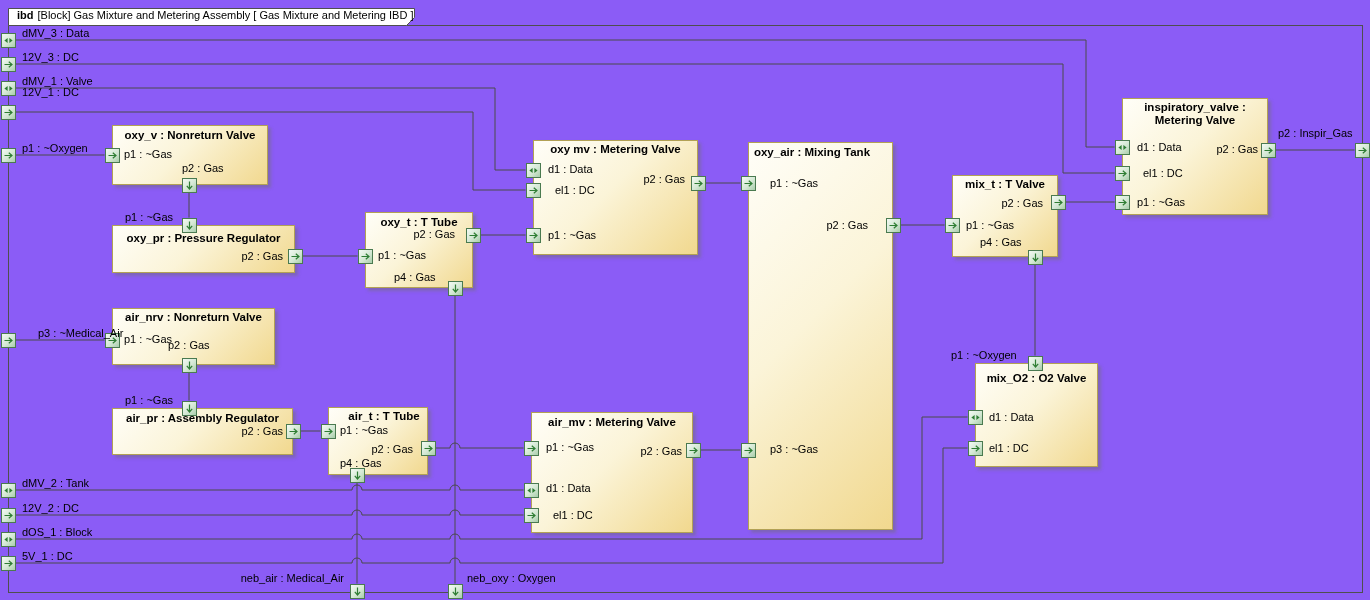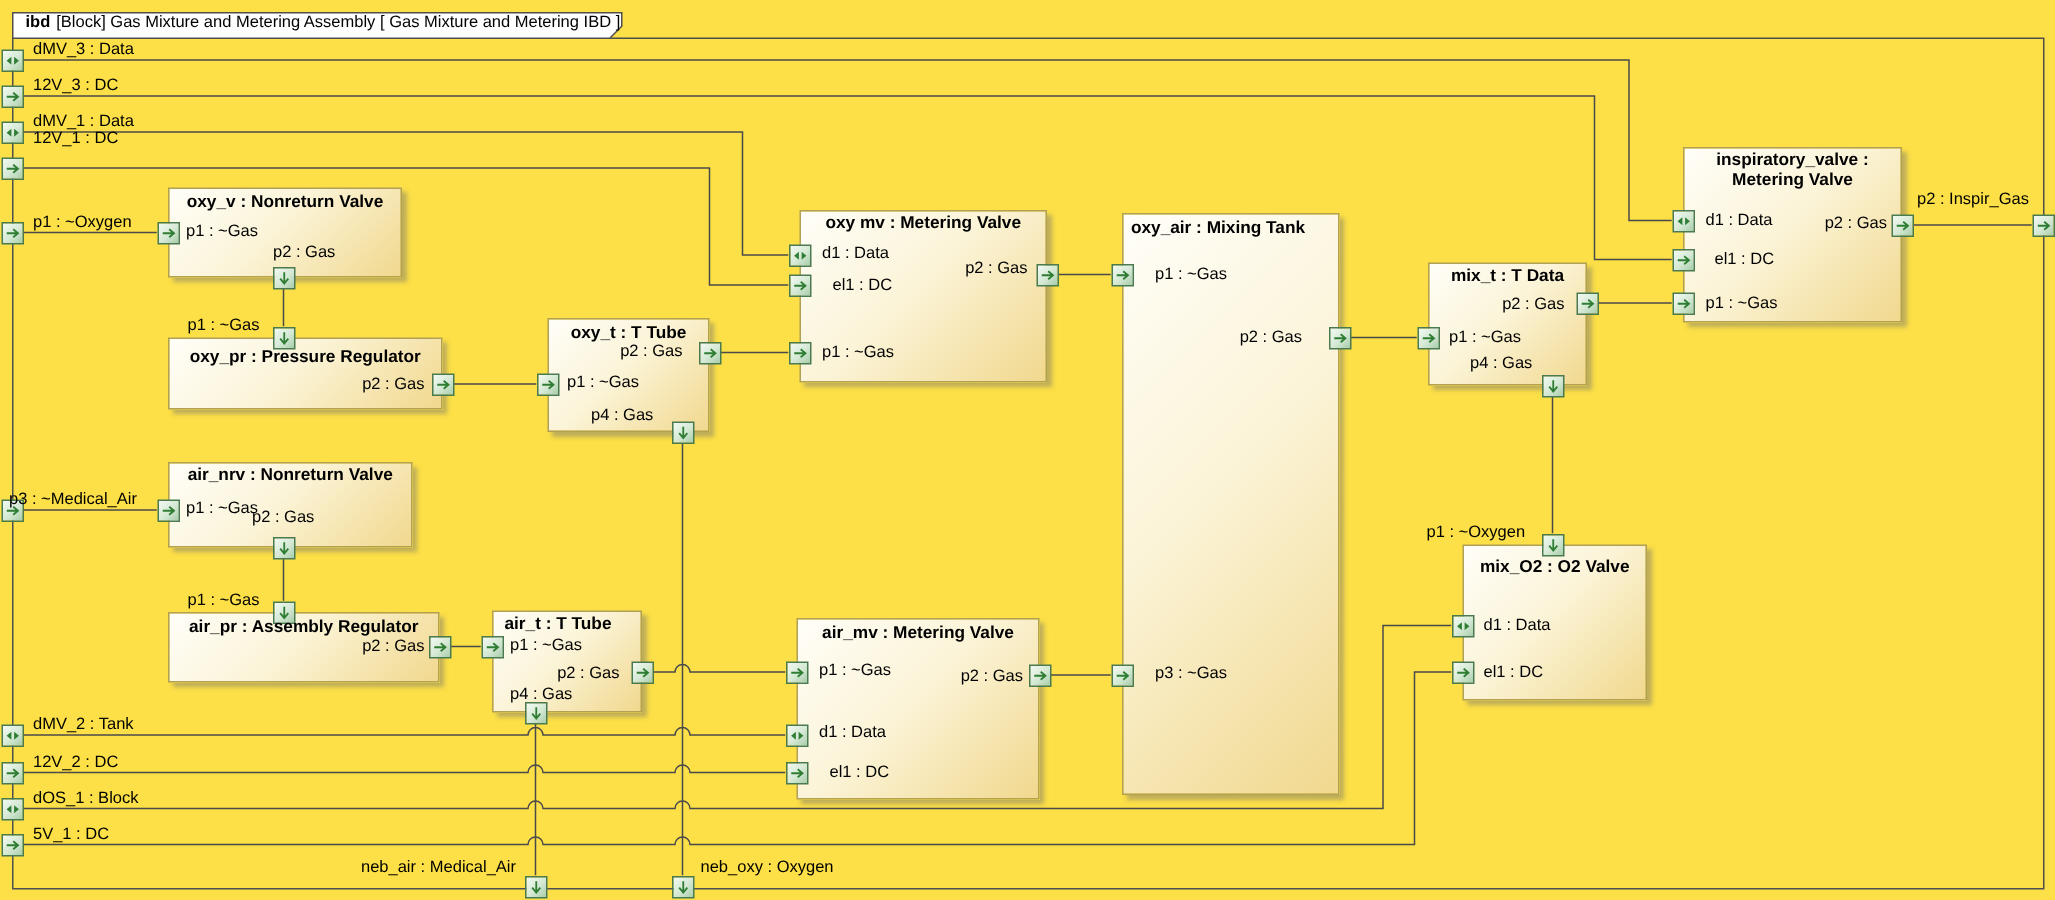--- a/index.html
+++ b/index.html
@@ -1,16 +1,16 @@
 <!DOCTYPE html>
 <html><head>
 <meta charset="utf-8">
 <style>
   html,body { margin:0; padding:0; background:#fff; }
-  .canvas { position:relative; width:1370px; height:600px; background:#fde047;
+  .canvas { position:relative; width:1370px; height:600px; background:#8b5cf6;
             font-family:"Liberation Sans",sans-serif; overflow:hidden; }
 
   .frame { position:absolute; left:8px; top:25px; width:1353px; height:566px;
            border:1px solid #4f4f4f; box-sizing:content-box; z-index:0; }
 
   .tab { position:absolute; left:0; top:0; z-index:4; }
   .tab-text { position:absolute; left:17px; top:9px; font-size:11px; color:#000;
               white-space:nowrap; z-index:5; }
   .tab-text .kw { font-weight:bold; margin-right:4px; }
 
@@ -86,27 +86,27 @@
   <div class="block" style="left:112px;top:308px;width:163px;height:57px"></div>
   <div class="block" style="left:112px;top:408px;width:181px;height:47px"></div>
   <div class="block" style="left:328px;top:407px;width:100px;height:68px"></div>
   <div class="block" style="left:531px;top:412px;width:162px;height:121px"></div>
 
   <div class="btitle" style="left:112px;top:129px;width:156px">oxy_v : Nonreturn Valve</div>
   <div class="btitle" style="left:112px;top:232px;width:183px">oxy_pr : Pressure Regulator</div>
   <div class="btitle" style="left:365px;top:216px;width:108px">oxy_t : T Tube</div>
   <div class="btitle" style="left:533px;top:143px;width:165px">oxy mv : Metering Valve</div>
   <div class="btitle" style="left:748px;top:146px;width:128px">oxy_air : Mixing Tank</div>
-  <div class="btitle" style="left:952px;top:178px;width:106px">mix_t : T Data</div>
+  <div class="btitle" style="left:952px;top:178px;width:106px">mix_t : T Valve</div>
   <div class="btitle" style="left:975px;top:372px;width:123px">mix_O2 : O2 Valve</div>
   <div class="btitle" style="left:1122px;top:101px;width:146px">inspiratory_valve :</div>
   <div class="btitle" style="left:1122px;top:114px;width:146px">Metering Valve</div>
   <div class="btitle" style="left:112px;top:311px;width:163px">air_nrv : Nonreturn Valve</div>
   <div class="btitle" style="left:112px;top:412px;width:181px">air_pr : Assembly Regulator</div>
-  <div class="btitle" style="left:316px;top:410px;width:112px">air_t : T Tube</div>
+  <div class="btitle" style="left:328px;top:410px;width:112px">air_t : T Tube</div>
   <div class="btitle" style="left:531px;top:416px;width:162px">air_mv : Metering Valve</div>
 
   <div class="port dir-both" style="left:1px;top:32.5px">
       <svg width="11" height="11" viewBox="0 0 11 11">
         <path d="M4.6 2.9 L1.4 5.5 L4.6 8.1 Z" fill="#2e7d33"></path>
         <path d="M6.4 2.9 L9.6 5.5 L6.4 8.1 Z" fill="#2e7d33"></path>
       </svg>
     </div>
   <div class="port dir-right" style="left:1px;top:56.5px">
       <svg width="11" height="11" viewBox="0 0 11 11">
@@ -167,24 +167,24 @@
       </svg>
     </div>
   <div class="port dir-down" style="left:447.5px;top:583.5px">
       <svg width="11" height="11" viewBox="0 0 11 11">
         <path d="M5.5 1.5 V8.6 M2.8 5.8 L5.5 9 L8.2 5.8" stroke="#2e7d33" stroke-width="1.2" fill="none"></path>
       </svg>
     </div>
 
   <span class="lbl" style="left:22px;top:27px">dMV_3 : Data</span>
   <span class="lbl" style="left:22px;top:51px">12V_3 : DC</span>
-  <span class="lbl" style="left:22px;top:75px">dMV_1 : Data</span>
+  <span class="lbl" style="left:22px;top:75px">dMV_1 : Valve</span>
   <span class="lbl" style="left:22px;top:86px">12V_1 : DC</span>
   <span class="lbl" style="left:22px;top:142px">p1 : ~Oxygen</span>
-  <span class="lbl" style="left:6px;top:327px">p3 : ~Medical_Air</span>
+  <span class="lbl" style="left:38px;top:327px">p3 : ~Medical_Air</span>
   <span class="lbl" style="left:22px;top:477px">dMV_2 : Tank</span>
   <span class="lbl" style="left:22px;top:502px">12V_2 : DC</span>
   <span class="lbl" style="left:22px;top:526px">dOS_1 : Block</span>
   <span class="lbl" style="left:22px;top:550px">5V_1 : DC</span>
   <span class="lbl" style="left:1278px;top:127px">p2 : Inspir_Gas</span>
   <span class="lbl r" style="left:210px;top:572px;width:134px">neb_air : Medical_Air</span>
   <span class="lbl" style="left:467px;top:572px">neb_oxy : Oxygen</span>
 
   <div class="port dir-right" style="left:104.5px;top:147.5px">
       <svg width="11" height="11" viewBox="0 0 11 11">

